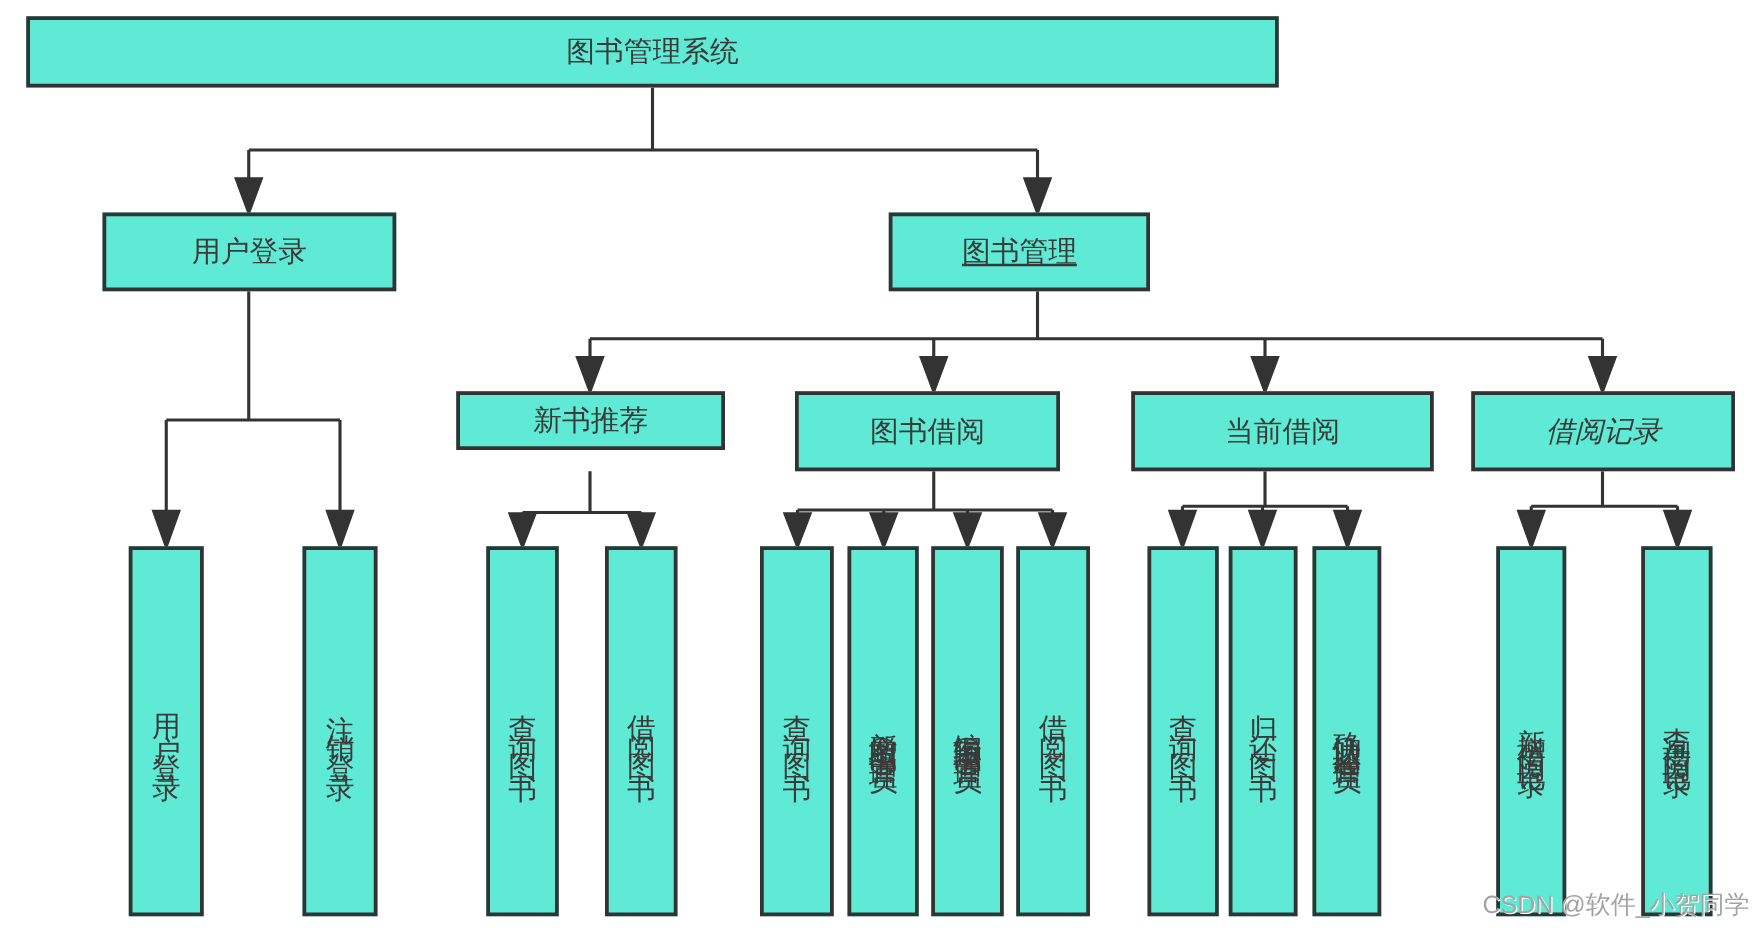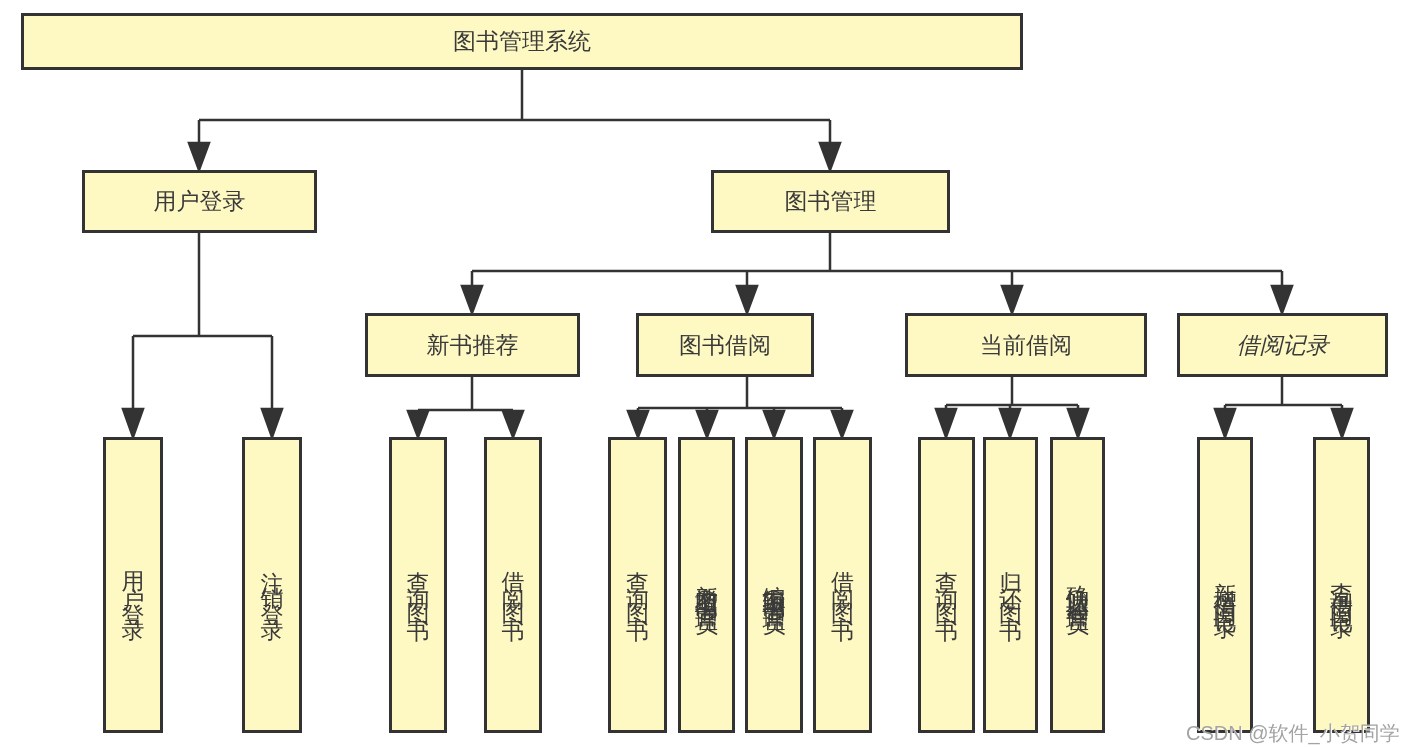--- a/index.html
+++ b/index.html
@@ -14,45 +14,45 @@
   #wires {
     position: absolute;
     left: 0; top: 0;
     width: 1405px; height: 747px;
     z-index: 1;
   }
   .box {
     position: absolute;
     box-sizing: border-box;
     border: 3px solid #333333;
-    background: #fef9c3;
+    background: #5eead4;
     display: flex;
     align-items: center;
     justify-content: center;
     color: #3a3a3a;
     font-size: 23px;
     z-index: 2;
     white-space: nowrap;
   }
   .vlabel {
     writing-mode: vertical-lr;
     text-orientation: mixed;
     line-height: 1;
   }
   .sp-wide  { letter-spacing: 16px; }
   .sp-med   { letter-spacing: 7px; }
   .sp-tight { letter-spacing: 4px; }
   
   #n-root   { left: 21px;  top: 13px;  width: 1002px; height: 57px; }
   
   #n-ulogin { left: 82px;  top: 170px; width: 235px;  height: 63px; }
-  #n-bmgmt  { left: 711px; top: 170px; width: 239px;  height: 63px; }
-  
-  #n-newrec { left: 365px;  top: 313px; width: 215px; height: 64px; }
-  #n-bborrow{ left: 636px;  top: 313px; width: 178px; height: 64px; }
+  #n-bmgmt  { left: 711px; top: 170px; width: 209px;  height: 63px; text-decoration: underline; }
+  
+  #n-newrec { left: 365px;  top: 313px; width: 215px; height: 47px; }
+  #n-bborrow{ left: 636px;  top: 313px; width: 212px; height: 64px; }
   #n-cborrow{ left: 905px;  top: 313px; width: 242px; height: 64px; }
   #n-brec   { left: 1177px; top: 313px; width: 211px; height: 64px; font-style: italic; }
   
   .leaf { top: 437px; height: 296px; }
   #l-a1 { left: 103px;  width: 60px; }
   #l-a2 { left: 242px;  width: 60px; }
   #l-b1 { left: 389px;  width: 58px; }
   #l-b2 { left: 484px;  width: 58px; }
   #l-c1 { left: 608px;  width: 59px; }
   #l-c2 { left: 678px;  width: 57px; }
@@ -65,21 +65,20 @@
   #l-e2 { left: 1313px; width: 57px; }
   #watermark {
     position: absolute;
     left: 1186px;
     top: 710px;
     font-size: 20px;
     color: #a3a3a3;
     z-index: 3;
     white-space: nowrap;
     text-shadow: 1px 1px 0 #ffffff;
-    margin-top: 10px;
   }
 </style>
 </head>
 <body>
 
 <div id="canvas">
 
   <svg id="wires" viewBox="0 0 1405 747" xmlns="http://www.w3.org/2000/svg">
 
     <g stroke="#333333" stroke-width="2.5" fill="#333333">

